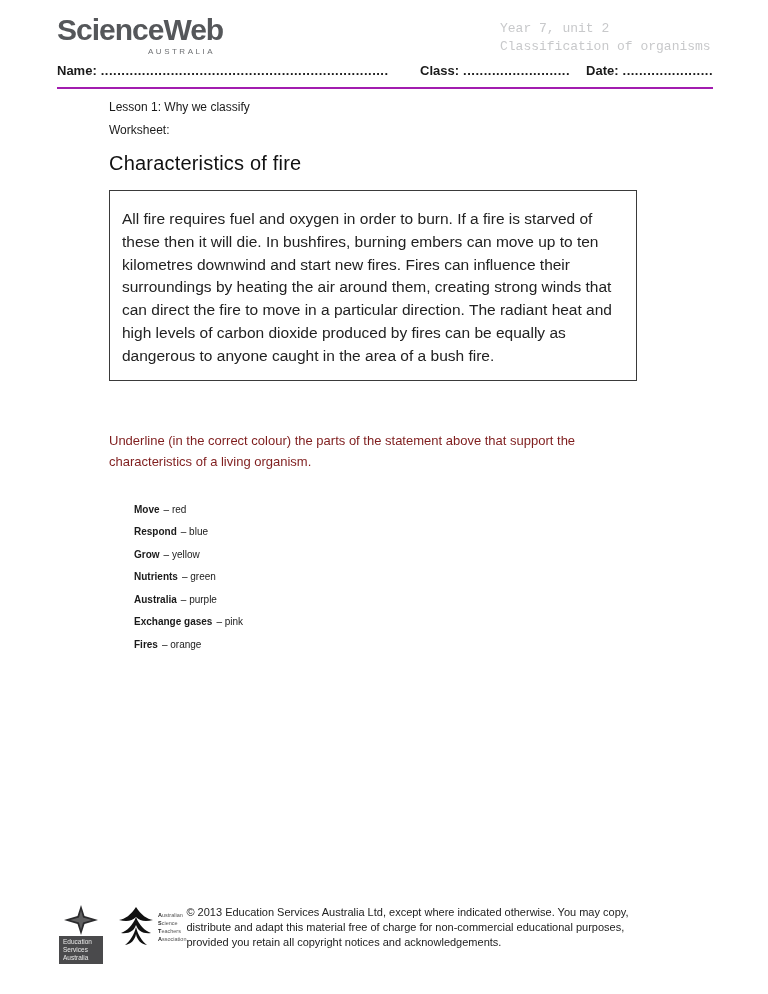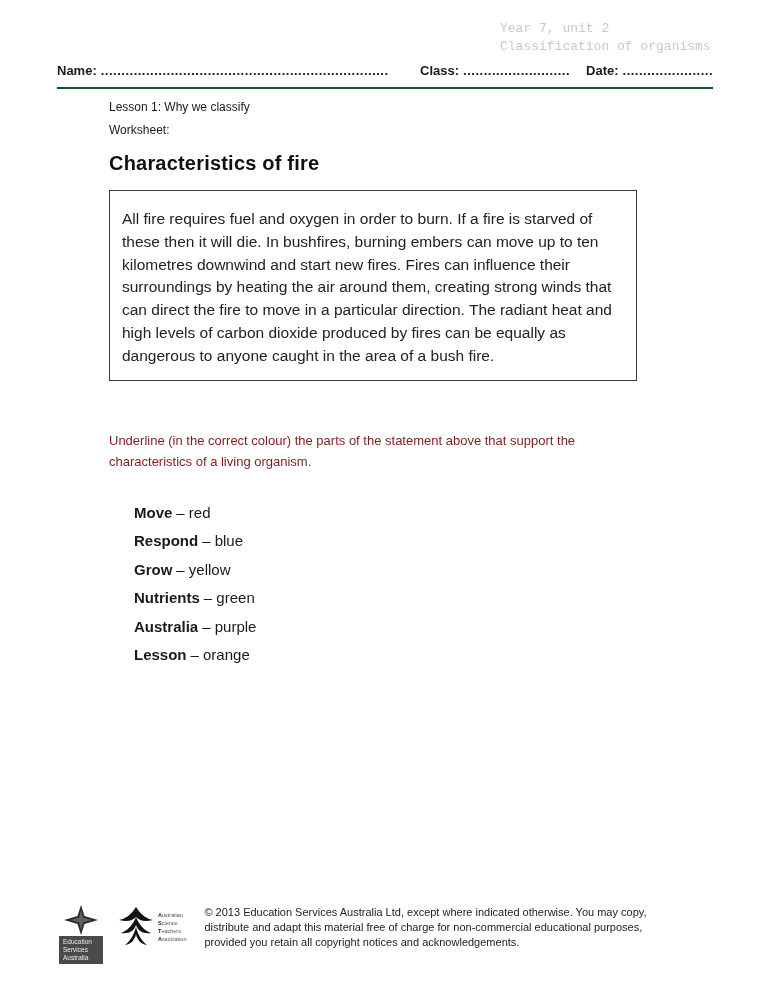--- a/index.html
+++ b/index.html
@@ -47,21 +47,21 @@
     font-family: Liberation Mono, monospace;
   }
 
   
   .id-row {
     position: absolute;
     left: 57px;
     right: 55px;
     top: 63px;
     padding-bottom: 9px;
-    border-bottom: 2px solid #14532d;
+    border-bottom: 2px solid #a21caf;
     display: flex;
     align-items: center;
     gap: 4px;
     font-size: 13px;
     font-weight: 700;
     white-space: nowrap;
     overflow: hidden;
   }
   .id-label { flex: 0 0 auto; }
   .dots { letter-spacing: 0.5px; overflow: hidden; }
@@ -72,21 +72,21 @@
   .body-col {
     position: absolute;
     left: 109px;
     top: 100px;
     width: 530px;
   }
   .lesson-line { font-size: 12px; margin-bottom: 9px; color: #1a1a1a; }
   .worksheet-line { font-size: 12px; margin-bottom: 15px; color: #1a1a1a; }
   .page-title {
     font-size: 20px;
-    font-weight: 700;
+    font-weight: 400;
     color: #111;
     margin-bottom: 15px;
     letter-spacing: 0.2px;
   }
   .passage-box {
     border: 1px solid #3a3a3a;
     padding: 17px 14px 13px 12px;
     width: 528px;
     font-size: 15.5px;
     line-height: 1.47;
@@ -94,21 +94,21 @@
   }
   .instruction {
     margin-top: 50px;
     font-size: 13px;
     line-height: 1.55;
     width: 512px;
     color: #7f1d1d;
   }
   .char-list { margin-top: 32px; list-style: none; }
   .char-item {
-    font-size: 15px;
+    font-size: 10px;
     margin-bottom: 11.5px;
     color: #1a1a1a;
     padding-left: 25px;
   }
   .char-word { font-weight: 700; }
   .char-rest { margin-left: 4px; }
 
   
   .footer {
     position: absolute;
@@ -144,32 +144,35 @@
   }
   .asta-mark { width: 38px; height: 44px; }
   .asta-text {
     margin-left: 3px;
     font-size: 5.5px;
     line-height: 1.5;
     color: #555;
   }
   .asta-text div::first-letter { font-weight: 700; color: #222; }
   .copyright {
-    margin-left: 18px;
     font-size: 11px;
     line-height: 1.35;
     color: #222;
     width: 468px;
   }
 </style>
 </head>
 <body>
 
 <div class="page">
 
+  <div class="logo-block">
+    <div class="logo-title">ScienceWeb</div>
+    <div class="logo-subtitle">AUSTRALIA</div>
+  </div>
 
   <div class="unit-block">
     <div>Year 7, unit 2</div>
     <div>Classification of organisms</div>
   </div>
 
   <div class="id-row">
     <span class="id-label">Name:</span>
     <span class="dots dots-name">......................................................................</span>
     <span class="id-gap"></span>
@@ -199,21 +202,24 @@
       <li class="char-item">
         <span class="char-word">Grow</span><span class="char-rest">– yellow</span>
       </li>
       <li class="char-item">
         <span class="char-word">Nutrients</span><span class="char-rest">– green</span>
       </li>
       <li class="char-item">
         <span class="char-word">Australia</span><span class="char-rest">– purple</span>
       </li>
       <li class="char-item">
-        <span class="char-word">Lesson</span><span class="char-rest">– orange</span>
+        <span class="char-word">Exchange gases</span><span class="char-rest">– pink</span>
+      </li>
+      <li class="char-item">
+        <span class="char-word">Fires</span><span class="char-rest">– orange</span>
       </li>
     </ul>
   </div>
 
   <div class="footer">
 
     <div class="esa-logo">
       <svg class="esa-star" viewBox="0 0 34 30" xmlns="http://www.w3.org/2000/svg">
         <path d="M17 0 L20.5 11 L34 15 L20.5 19 L17 30 L13.5 19 L0 15 L13.5 11 Z" fill="#2b2b2d"></path>
         <path d="M17 5 L19 12.5 L28 15 L19 17.5 L17 25 L15 17.5 L6 15 L15 12.5 Z" fill="#ffffff" opacity="0.25"></path>

